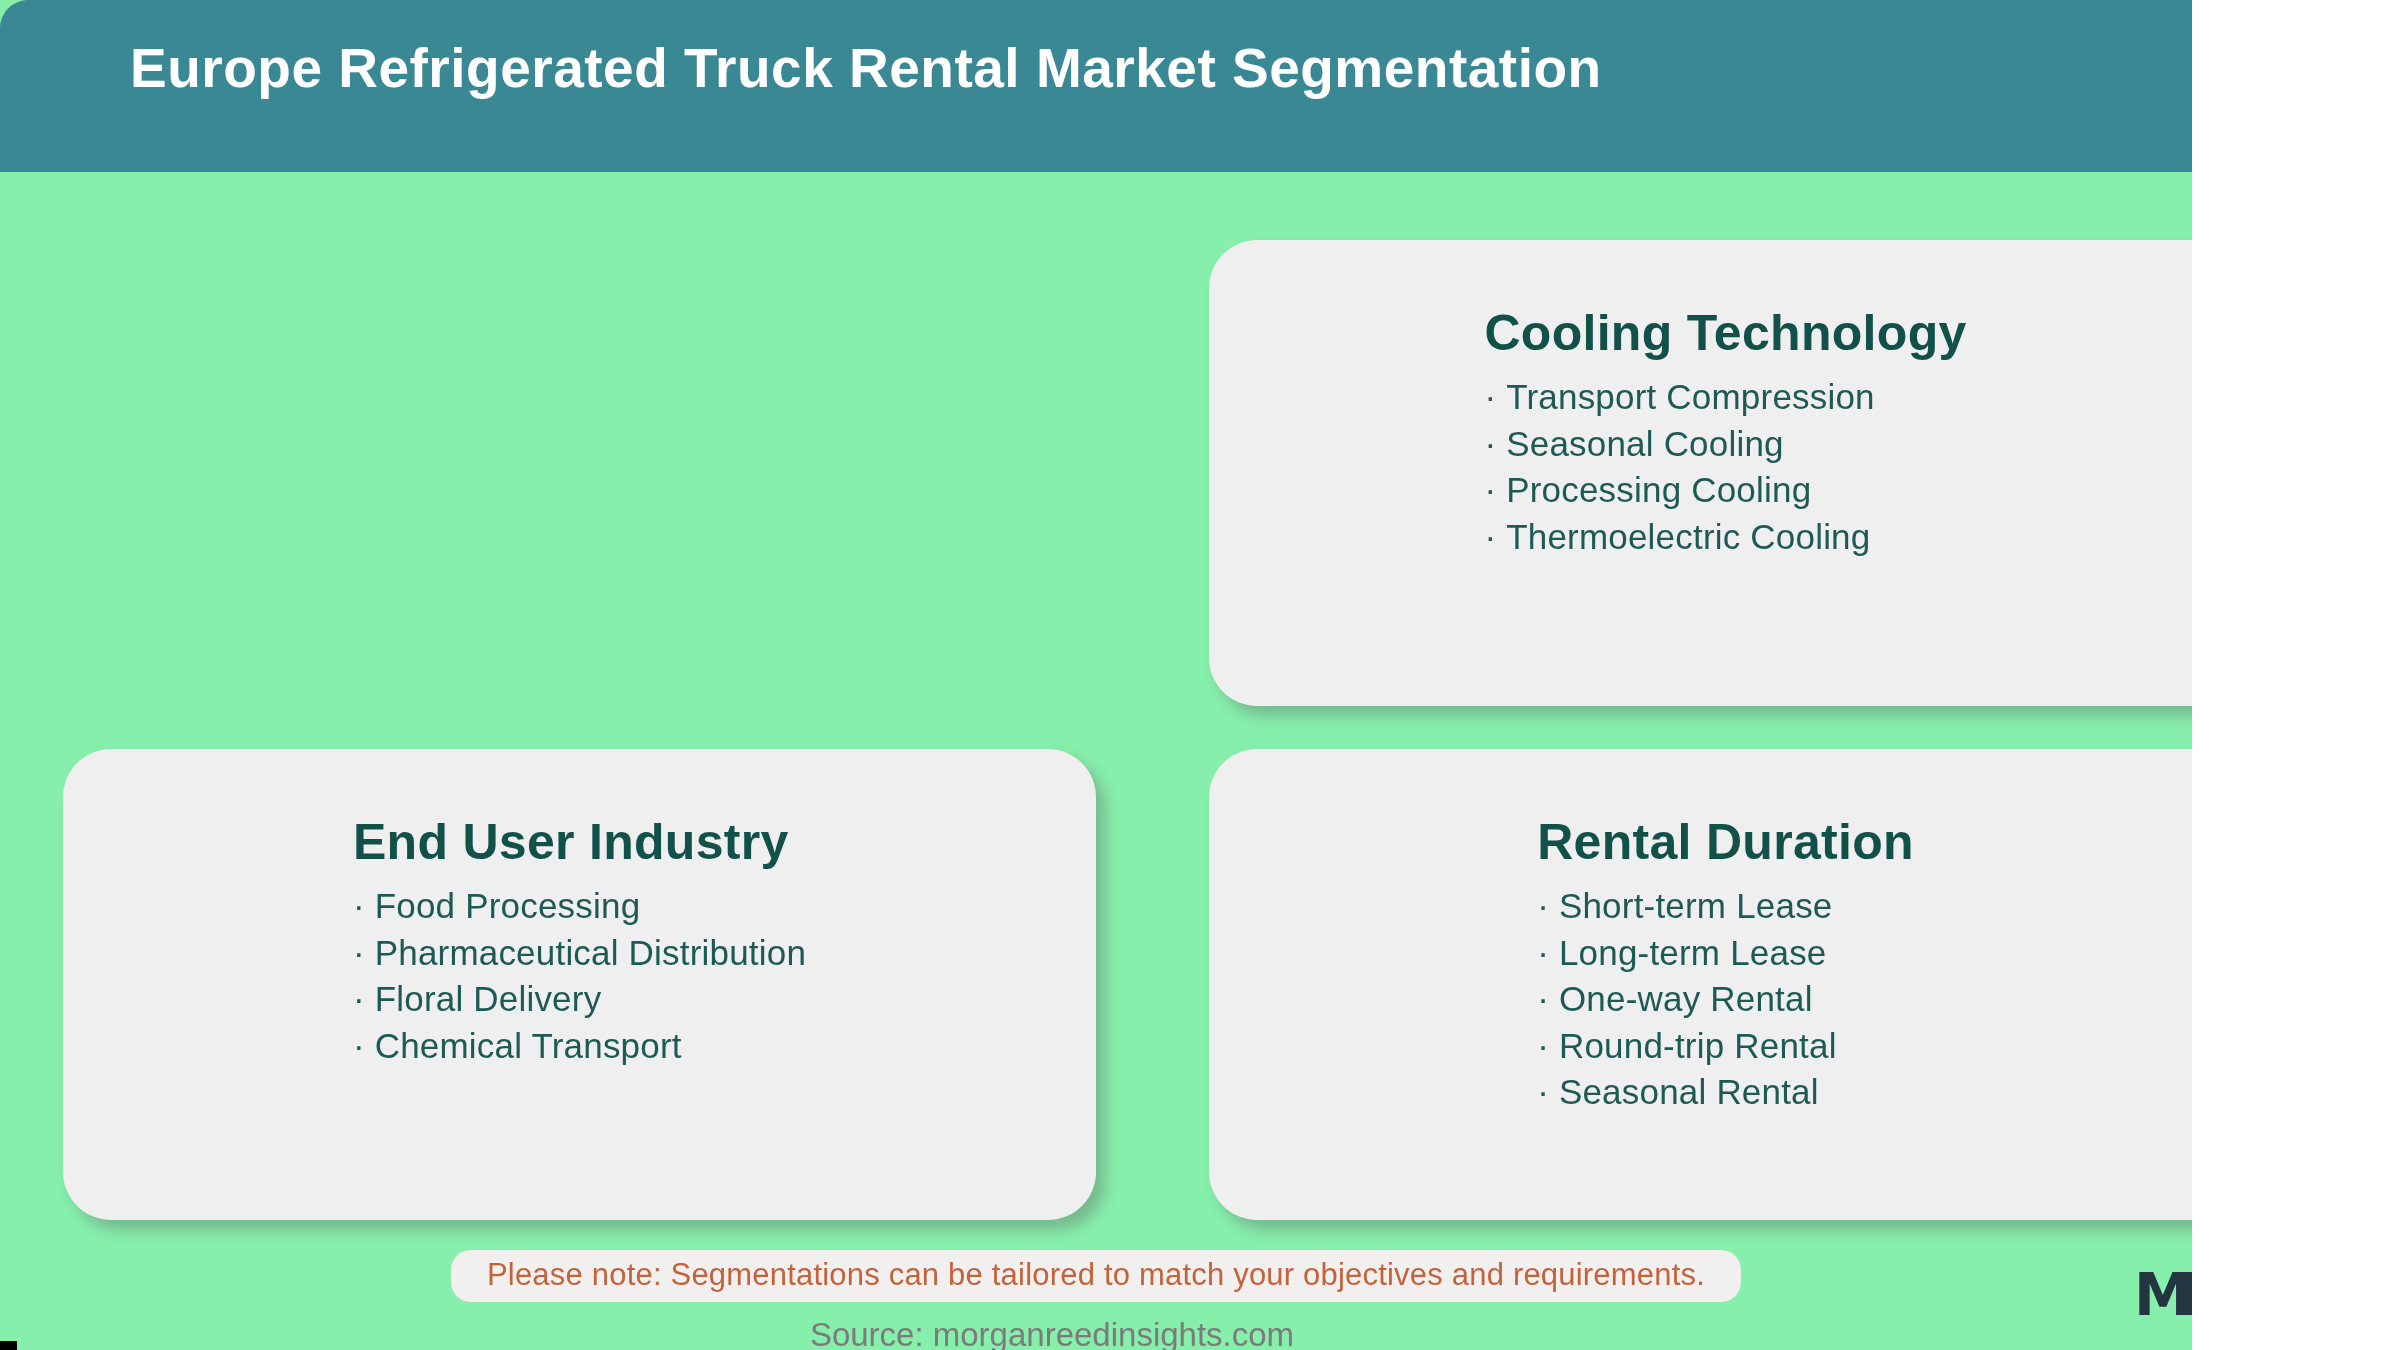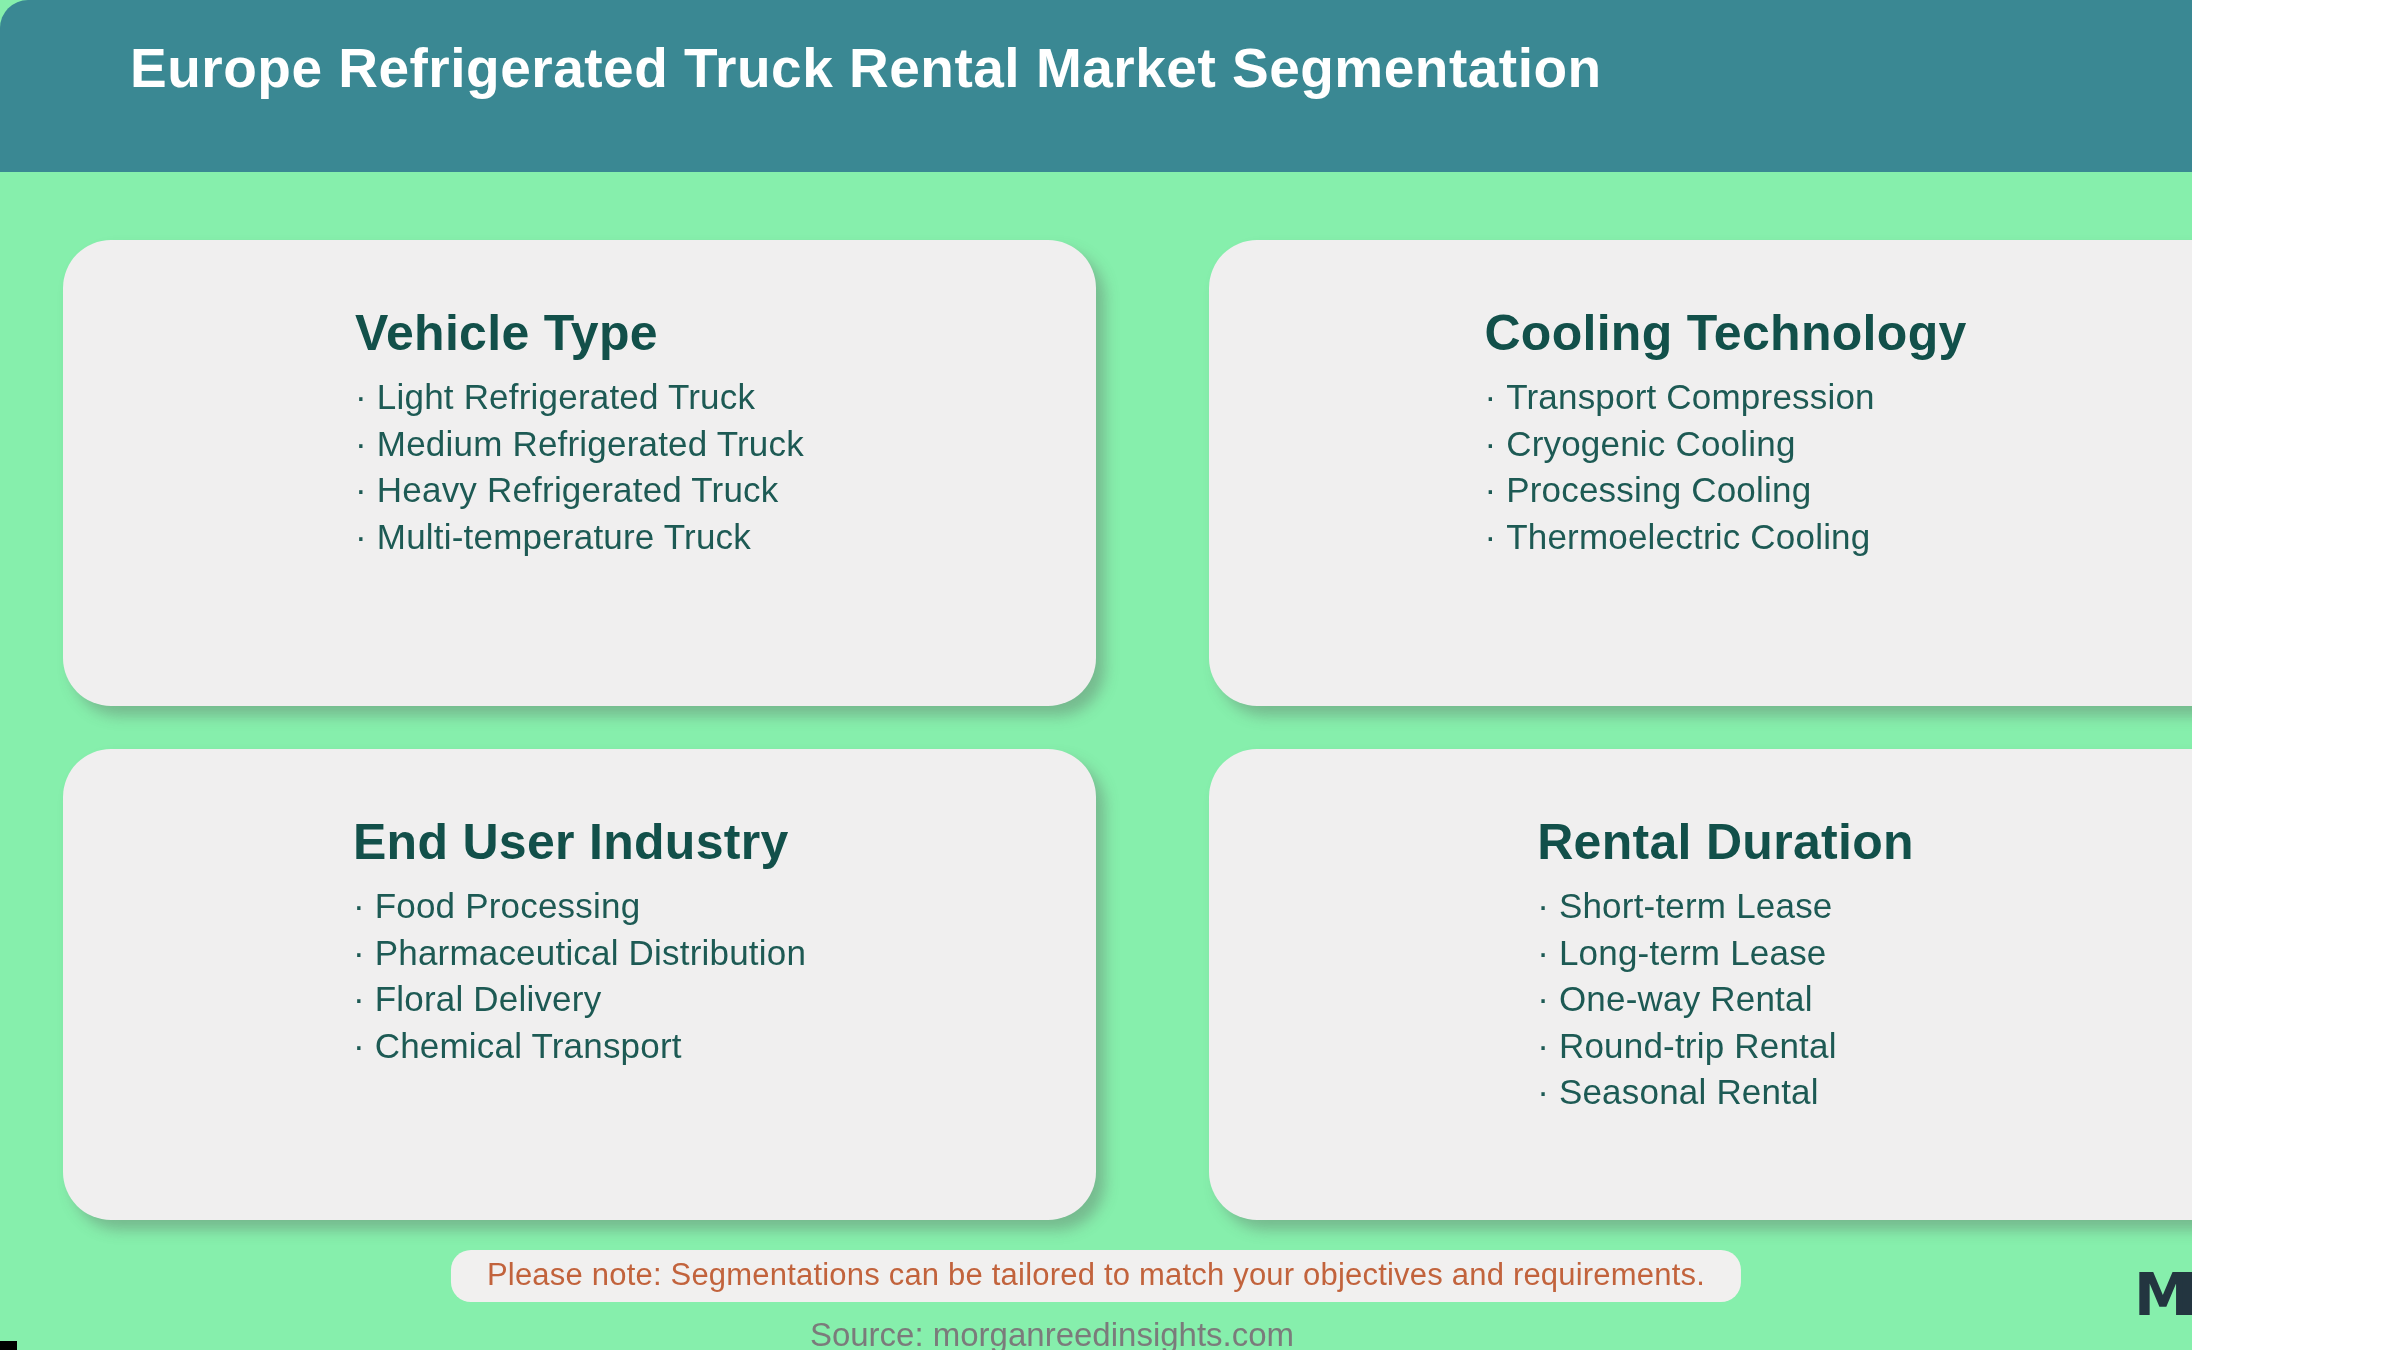--- a/index.html
+++ b/index.html
@@ -151,38 +151,27 @@
 </style>
 </head>
 <body>
 
 <div class="stage">
 
   <header class="topbar">
     <h1>Europe Refrigerated Truck Rental Market Segmentation</h1>
   </header>
 
-  <section class="card c1">
-    <div class="card-inner">
-      <h2>Vehicle Type</h2>
-      <ul>
-        <li>Light Refrigerated Truck</li>
-        <li>Medium Refrigerated Truck</li>
-        <li>Heavy Refrigerated Truck</li>
-        <li>Multi-temperature Truck</li>
-      </ul>
-    </div>
-  </section>
 
   <section class="card c2">
     <div class="card-inner">
       <h2>Cooling Technology</h2>
       <ul>
         <li>Transport Compression</li>
-        <li>Cryogenic Cooling</li>
+        <li>Seasonal Cooling</li>
         <li>Processing Cooling</li>
         <li>Thermoelectric Cooling</li>
       </ul>
     </div>
   </section>
 
   <section class="card c3">
     <div class="card-inner">
       <h2>End User Industry</h2>
       <ul>

